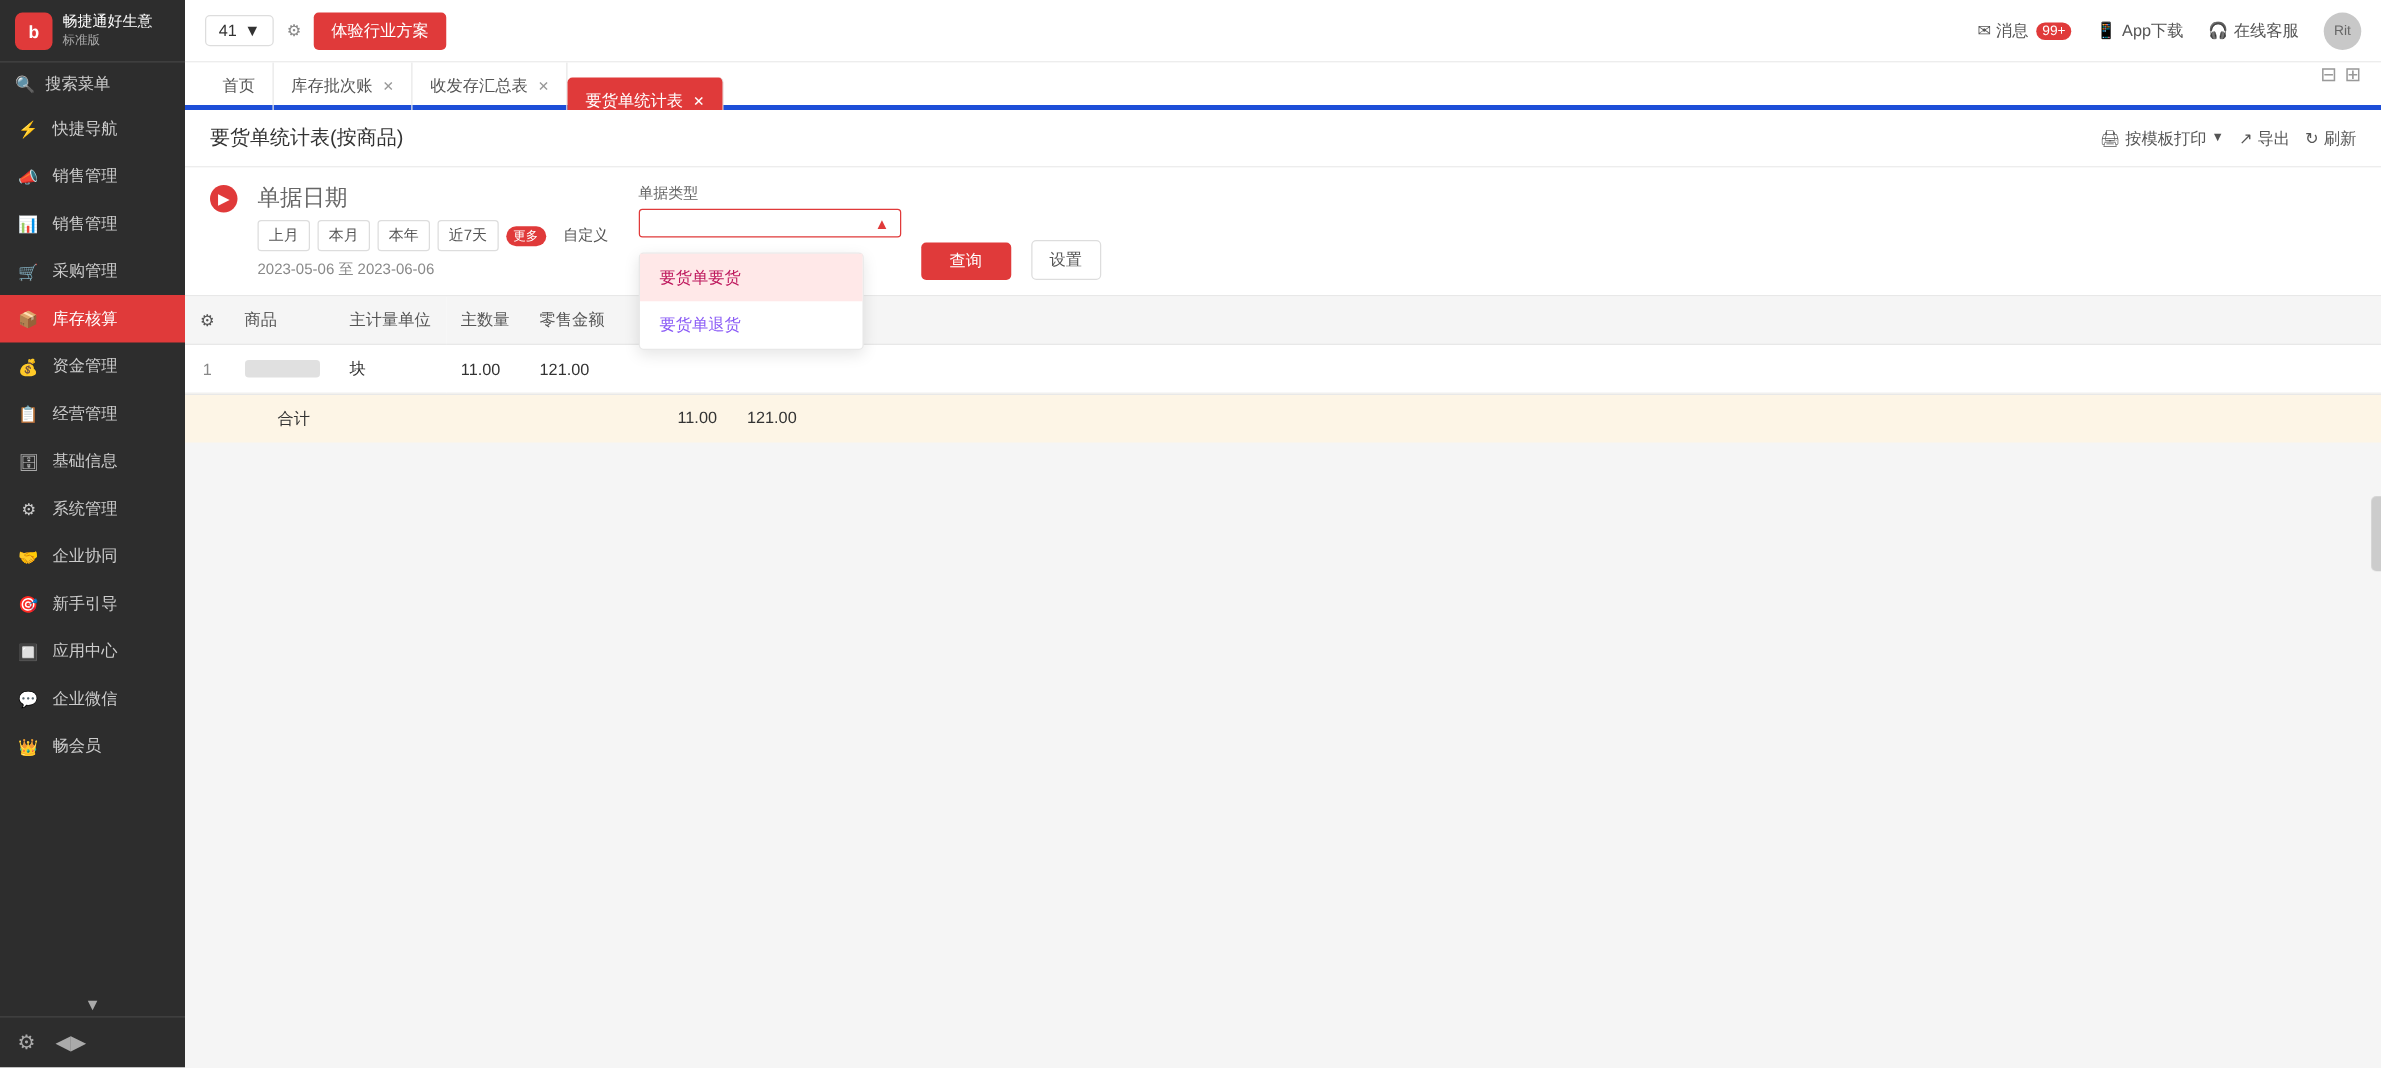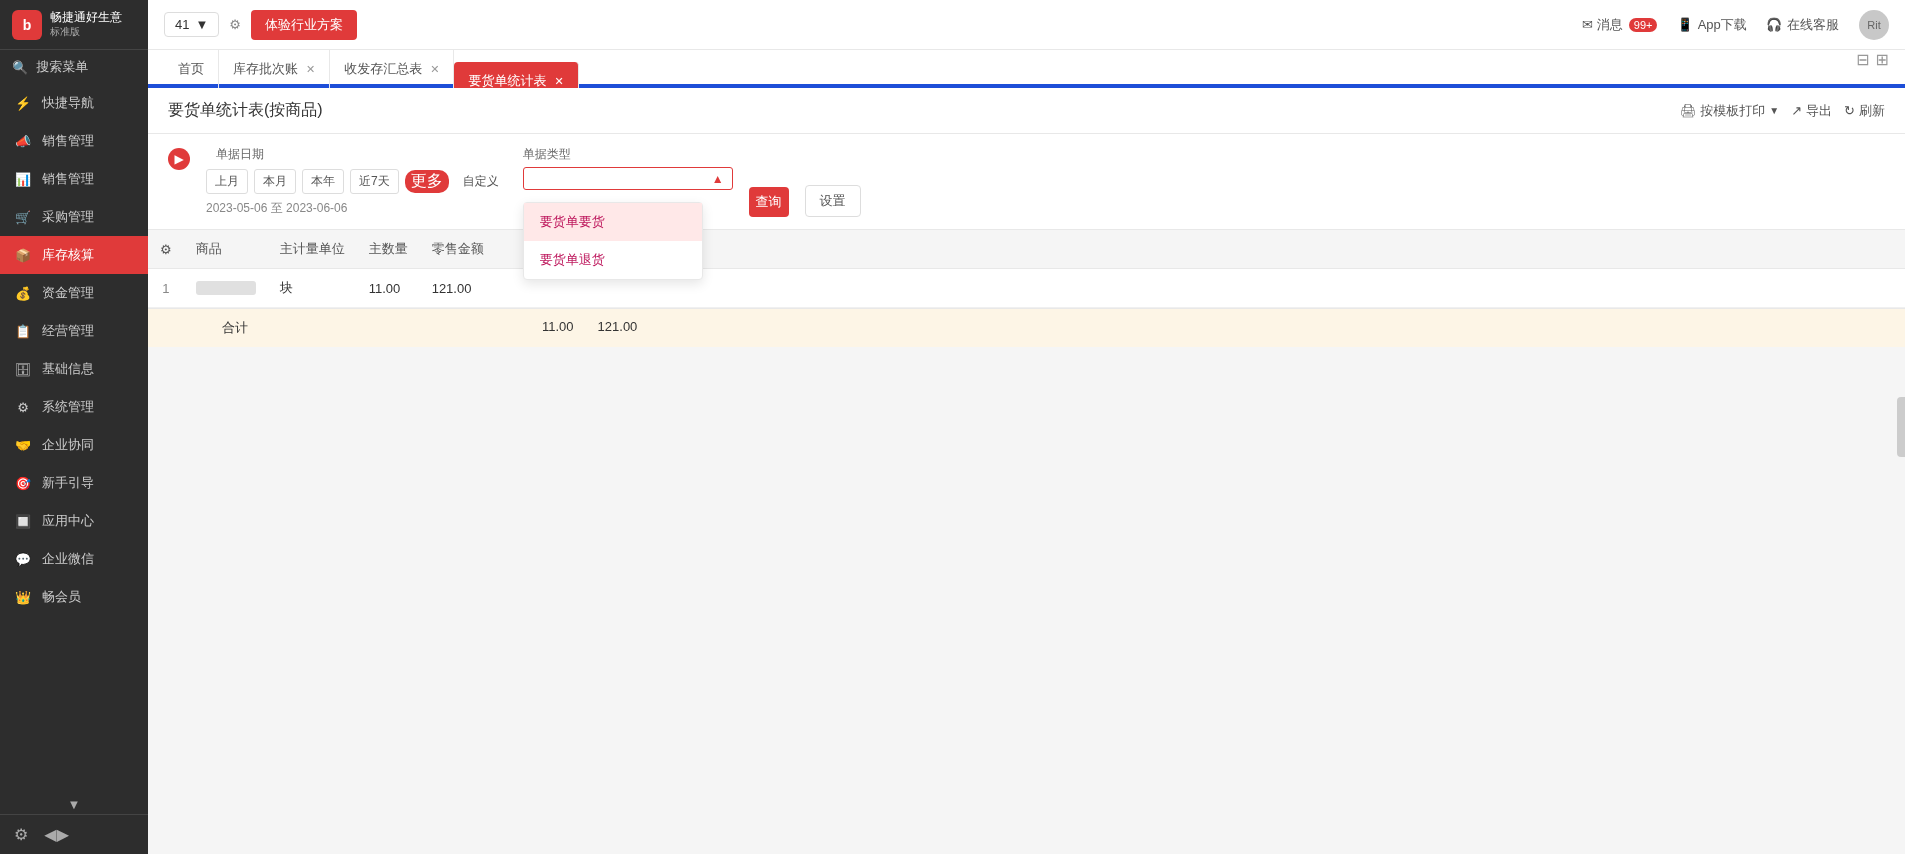--- a/index.html
+++ b/index.html
@@ -161,30 +161,30 @@
       flex-wrap: wrap;
       position: relative;
     }
     .filter-expand-btn {
       width: 22px; height: 22px;
       background: #e03a3a; color: #fff;
       border-radius: 50%; display: flex; align-items: center; justify-content: center;
       cursor: pointer; font-size: 12px; flex-shrink: 0; margin-top: 2px;
     }
     .filter-group { display: flex; flex-direction: column; gap: 6px; }
-    .filter-label { color: #666; font-size: 12px; margin-left: 10px; }
+    .filter-label { color: #666; font-size: 18px; }
     .filter-date-row { display: flex; align-items: center; gap: 6px; flex-wrap: wrap; }
     .filter-btn {
       padding: 3px 8px; border: 1px solid #ddd; border-radius: 3px;
       cursor: pointer; font-size: 12px; color: #555; background: #fff;
     }
     .filter-date-text { color: #888; font-size: 12px; }
     .more-badge {
       background: #e03a3a; color: #fff; border-radius: 10px;
-      padding: 1px 6px; font-size: 16px; cursor: pointer; text-align: right;
+      padding: 1px 6px; font-size: 10px; cursor: pointer; text-align: right;
     }
     .custom-btn { padding: 3px 8px; color: #555; font-size: 12px; cursor: pointer; }
 
     .filter-type-group { display: flex; flex-direction: column; gap: 4px; }
     .filter-type-label { color: #666; font-size: 12px; }
     .filter-type-input-wrap {
       display: flex; align-items: center;
       border: 1px solid #e03a3a; border-radius: 3px;
       padding: 3px 8px; min-width: 200px; background: #fff;
       position: relative;
@@ -197,21 +197,21 @@
     .filter-warehouse-input-wrap {
       display: flex; align-items: center;
       border: 1px solid #ddd; border-radius: 3px;
       padding: 3px 8px; min-width: 200px; background: #fff;
     }
     .filter-warehouse-input { border: none; outline: none; flex: 1; font-size: 13px; color: #aaa; }
     .filter-dots { color: #aaa; margin-left: auto; cursor: pointer; }
 
     .query-btn {
       background: #e03a3a; color: #fff; border: none;
-      border-radius: 4px; padding: 6px 7px; cursor: pointer; font-size: 13px;
+      border-radius: 4px; padding: 6px 23px; cursor: pointer; font-size: 13px;
       align-self: flex-end;
     }
     .settings-btn {
       border: 1px solid #ddd; background: #fff; color: #555;
       border-radius: 4px; padding: 6px 14px; cursor: pointer; font-size: 13px;
       align-self: flex-end;
     }
 
     
     .dropdown-menu {
@@ -221,21 +221,21 @@
       z-index: 100;
       background: #fff;
       border: 1px solid #e8e8e8;
       border-radius: 4px;
       box-shadow: 0 4px 12px rgba(0,0,0,0.1);
       min-width: 200px;
     }
     .dropdown-item {
       padding: 10px 16px;
       cursor: pointer;
-      color: #be185d;
+      color: #8b5cf6;
       font-size: 13px;
     }
     .dropdown-item.selected { background: #ffe8e8; color: #be185d; }
 
     
     .table-wrap {
       background: #fff;
       margin: 0;
       flex: 1;
     }

